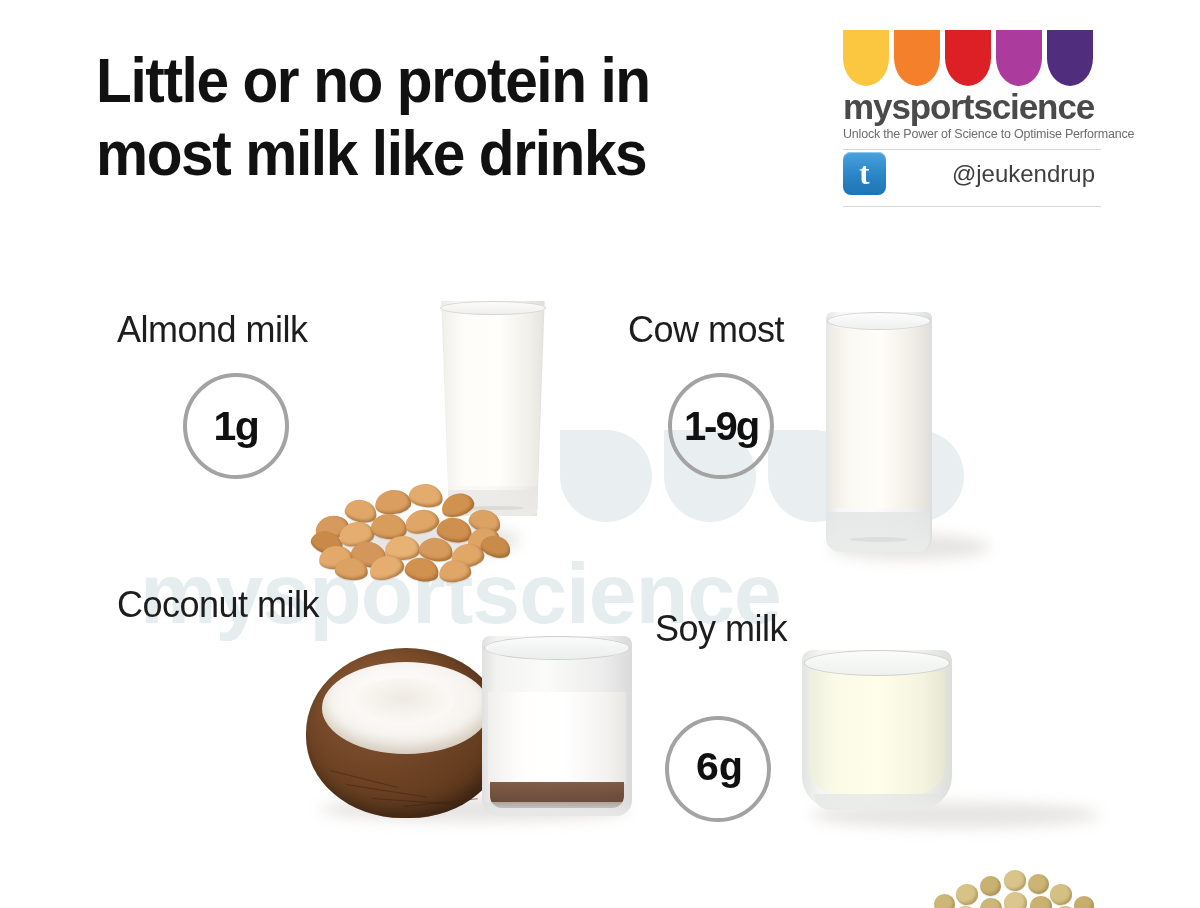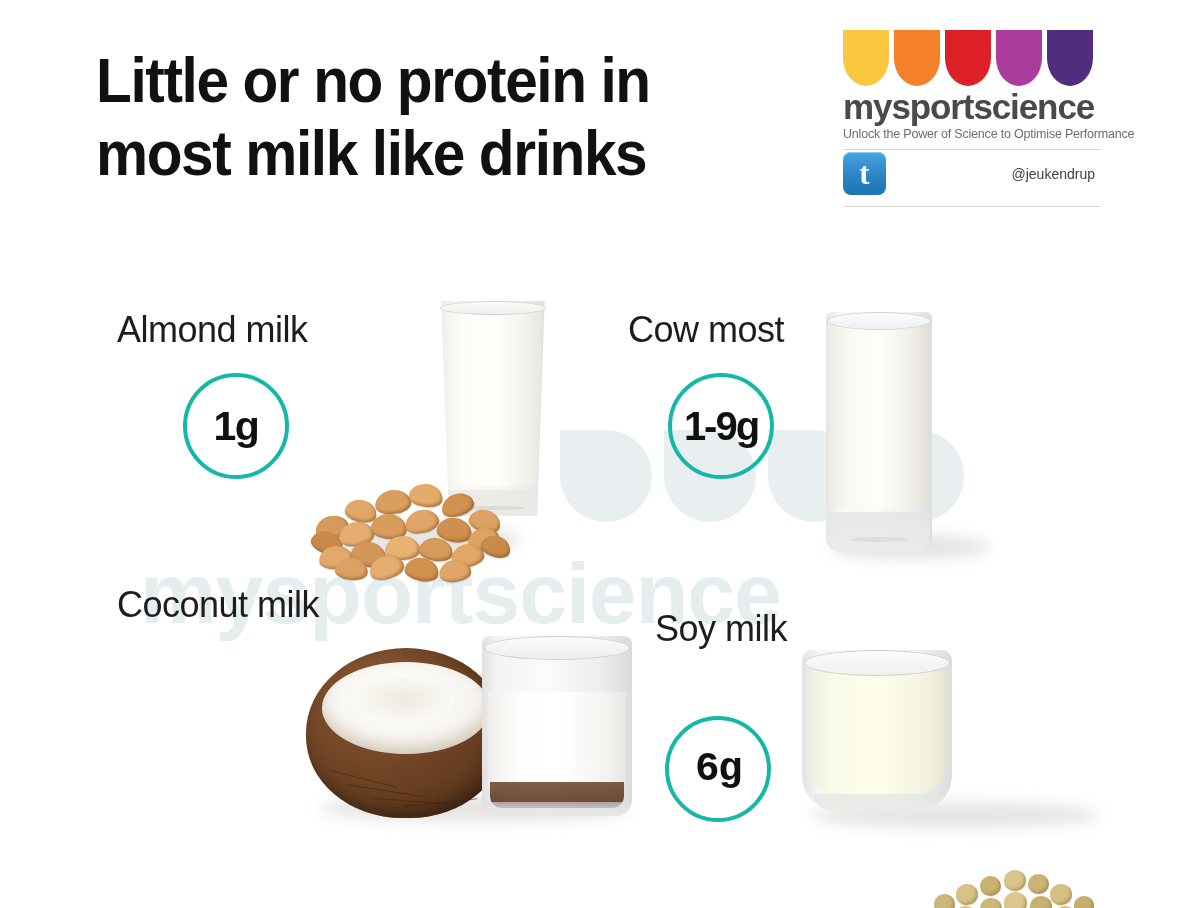--- a/index.html
+++ b/index.html
@@ -37,28 +37,28 @@
   .tagline{font-size:12.5px;color:#6d6d6d;letter-spacing:-0.2px;margin-top:1px;
            white-space:nowrap;}
   .rule{height:1px;background:#d8d8d8;margin:8px 0 0 0;}
   .tw-row{display:flex;align-items:center;height:48px;}
   .tw-icon{width:43px;height:43px;border-radius:8px;
            background:linear-gradient(180deg,#4aa3dd 0%,#2a84c6 55%,#1f74b3 100%);
            position:relative;flex:0 0 auto;box-shadow:inset 0 1px 0 #8fc8ea;}
   .tw-icon span{position:absolute;left:0;right:0;top:50%;transform:translateY(-52%);
                 text-align:center;color:#fff;font-size:31px;font-weight:700;
                 font-family:"Liberation Serif","DejaVu Serif",serif;line-height:1;}
-  .tw-handle{flex:1;text-align:right;font-size:14px;color:#3f3f3f;padding-right:6px;}
+  .tw-handle{flex:1;text-align:right;font-size:24px;color:#3f3f3f;padding-right:6px;}
   .site{font-size:18px;color:#3b3b3b;margin-top:9px;letter-spacing:-0.2px;}
 
   
   .cell{position:absolute;z-index:5;}
   .plabel{font-size:36px;color:#1d1d1d;font-weight:400;line-height:1.18;
           letter-spacing:-0.5px;white-space:pre-line;}
-  .badge{width:98px;height:98px;border-radius:50%;border:4px solid #14b8a6;
+  .badge{width:98px;height:98px;border-radius:50%;border:4px solid #a3a3a3;
          display:flex;align-items:center;justify-content:center;background:transparent;}
   .badge span{font-size:41px;font-weight:700;color:#101010;letter-spacing:-1.5px;
               white-space:nowrap;}
   .badge.wide span{font-size:40px;letter-spacing:-2px;}
 
   
   .art{position:absolute;z-index:4;}
 
   
   .glass-tall{position:relative;width:110px;height:215px;}

